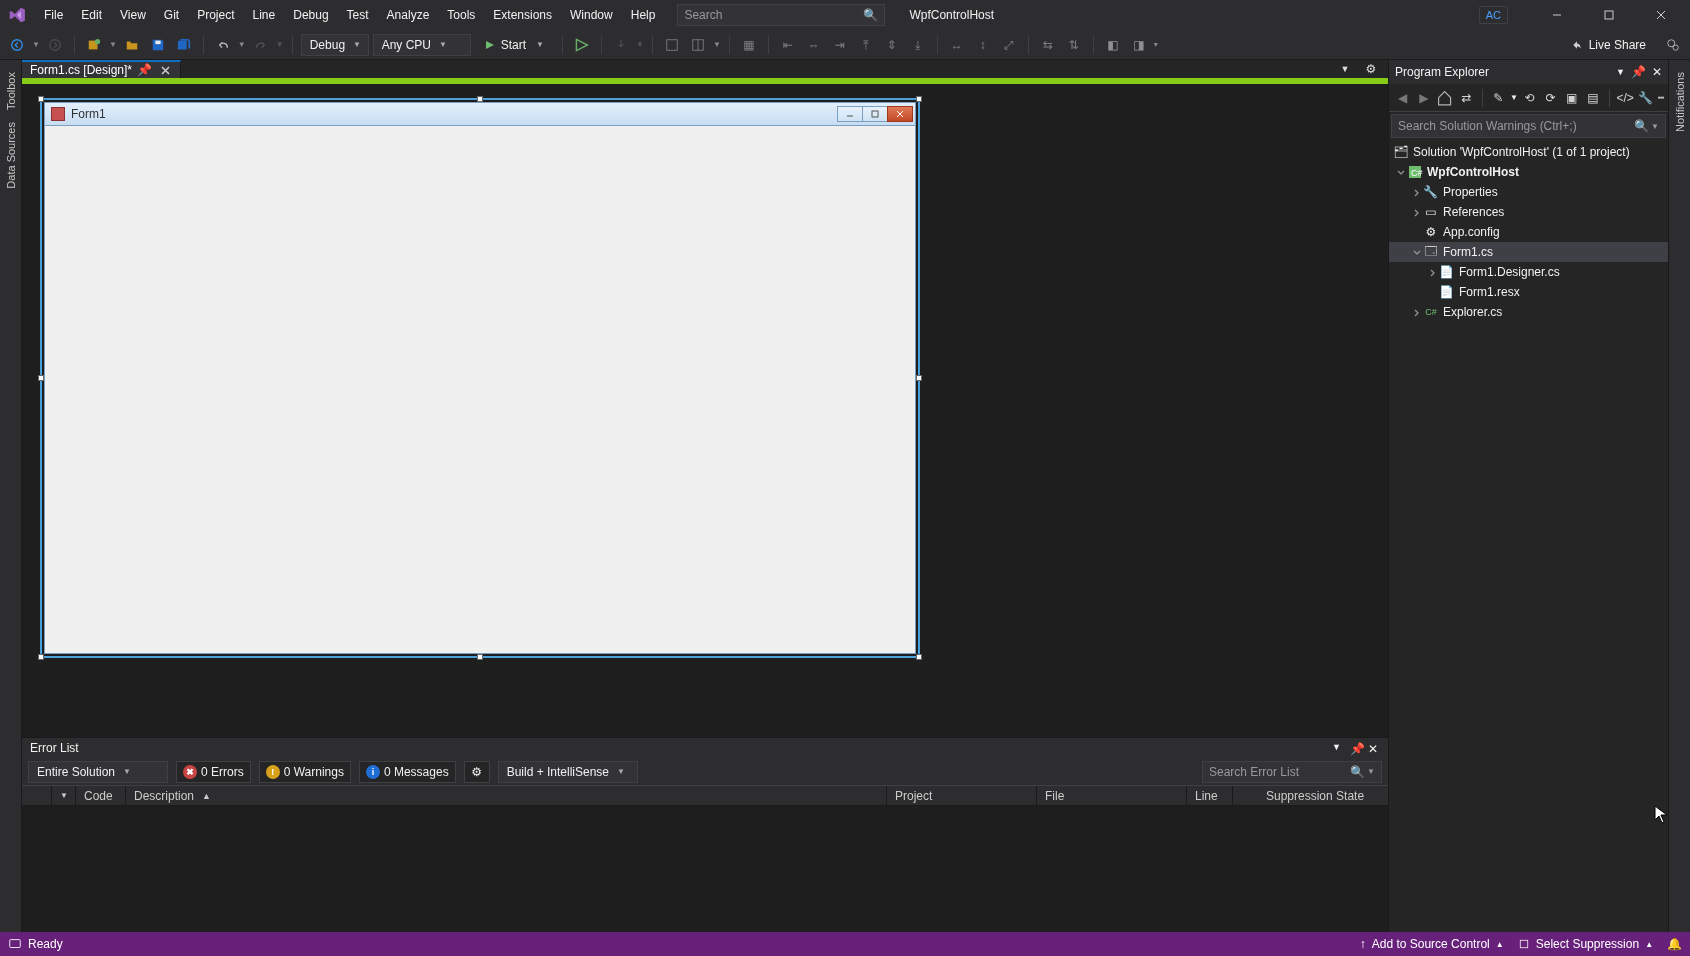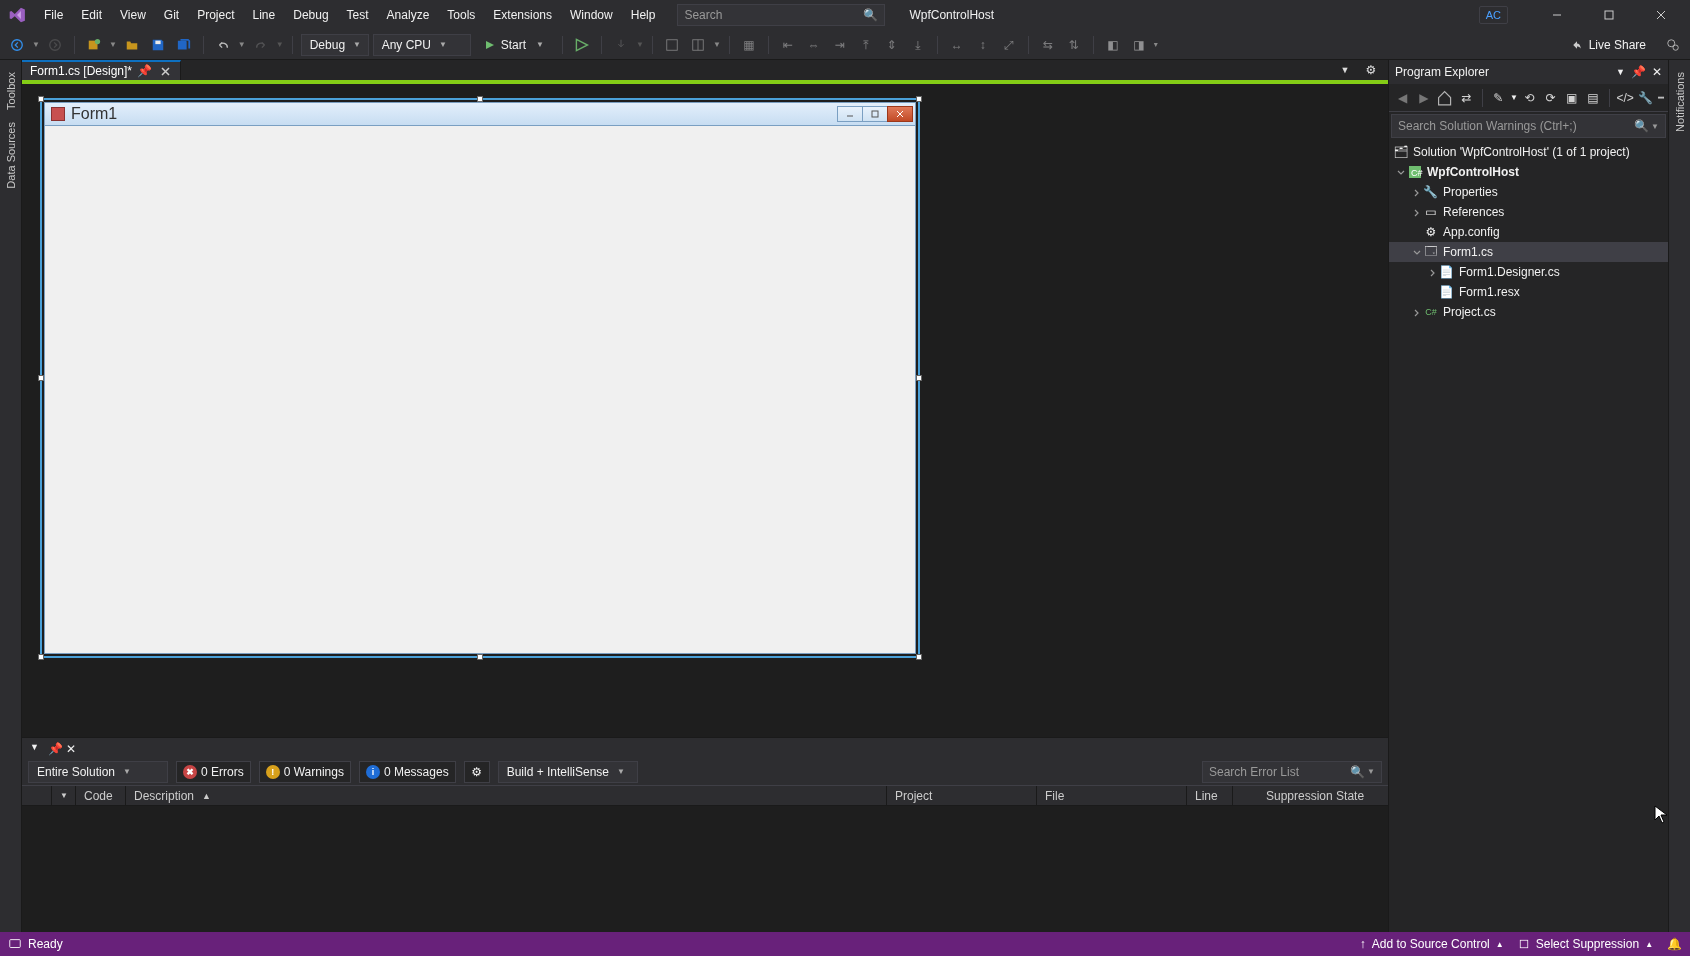--- a/index.html
+++ b/index.html
@@ -42,30 +42,30 @@
   .start-btn svg{width:10px;height:10px;fill:#6fbd6f;}
   .toolbar-right{margin-left:auto;display:flex;align-items:center;gap:8px;}
   .live-share{display:flex;align-items:center;gap:6px;padding:4px 8px;}
   
   .shell{display:flex;height:calc(100% - 60px - 24px);}
   .left-rail{width:22px;background:var(--bg3);border-right:1px solid #1a1a1a;display:flex;flex-direction:column;align-items:center;padding-top:6px;}
   .rail-text{writing-mode:vertical-rl;transform:rotate(180deg);font-size:11px;color:var(--text-dim);padding:6px 0;cursor:default;}
   .right-rail{width:22px;background:var(--bg3);border-left:1px solid #1a1a1a;display:flex;flex-direction:column;align-items:center;padding-top:6px;}
   .center{flex:1;display:flex;flex-direction:column;min-width:0;}
   
-  .doc-tabs{height:24px;background:var(--bg2);display:flex;align-items:stretch;border-bottom:4px solid #84cc16;justify-content:space-between;}
+  .doc-tabs{height:24px;background:var(--bg2);display:flex;align-items:stretch;border-bottom:6px solid #84cc16;justify-content:space-between;}
   .doc-tab{display:flex;align-items:center;gap:6px;padding:0 8px;background:#1c97ea00;position:relative;color:#ccc;border-right:1px solid #1a1a1a;background:var(--bg4);}
   .doc-tab.active{background:#1b5e8f;background:var(--bg4);border-top:2px solid #0e70c0;color:#fff;}
   .doc-tab .pin, .doc-tab .x{width:14px;height:14px;display:flex;align-items:center;justify-content:center;}
   .doc-tab .x svg{width:9px;height:9px;stroke:#ccc;stroke-width:1.5;}
   .doc-tabs-right{margin-left:auto;display:flex;align-items:center;gap:4px;padding-right:6px;}
   
   .designer{flex:1;background:#1e1e1e;padding:14px 0 0 18px;overflow:hidden;position:relative;}
   .form-wrap{position:relative;width:880px;height:560px;border:2px solid #4aa0d8;padding:2px;}
-  .form-title{height:24px;background:linear-gradient(#e3effb,#c7ddf2);border:1px solid #7a9fc2;display:flex;align-items:center;padding:0 2px 0 6px;font-size:16px;color:#333;}
+  .form-title{height:24px;background:linear-gradient(#e3effb,#c7ddf2);border:1px solid #7a9fc2;display:flex;align-items:center;padding:0 2px 0 6px;font-size:12px;color:#333;}
   .form-ico{width:14px;height:14px;background:#c75050;border:1px solid #8a3232;margin-right:6px;position:relative;}
   .winctl{margin-left:auto;display:flex;}
   .winctl .c{width:26px;height:16px;border:1px solid #7a9fc2;background:linear-gradient(#e8f2fc,#cfe2f3);display:flex;align-items:center;justify-content:center;margin-left:-1px;}
   .winctl .close{background:linear-gradient(#e07a5a,#c24a26);border-color:#9c381b;}
   .winctl svg{width:8px;height:8px;stroke:#555;stroke-width:1;fill:none;}
   .winctl .close svg{stroke:#fff;}
   .form-body{height:calc(100% - 24px);background:var(--form-body);border:1px solid #7a9fc2;border-top:none;}
   .handle{position:absolute;width:6px;height:6px;background:#fff;border:1px solid #666;}
   
   .right-pane{width:280px;background:var(--bg2);display:flex;flex-direction:column;border-left:1px solid #1a1a1a;}
@@ -343,20 +343,21 @@
                 </div>
             </div>
           </div>
           <div class="form-body"></div>
         </div>
       </div>
     </div>
 
     <div class="bottom">
       <div class="bottom-head">
+        <span class="t">Error List</span>
         <span class="sm-ico" style="font-size:9px;margin-right:6px;">▼</span>
         <span class="sm-ico" style="margin-right:6px;">📌</span>
         <span class="sm-ico">✕</span>
       </div>
       <div class="el-tb">
         <div class="combo" style="width:140px;">
             <span>Entire Solution</span>
             <span class="dd">▼</span>
           </div>
         <div class="pill err">
@@ -499,21 +500,21 @@
       </div>
       <div class="node" style="padding-left:20px;">
         <span class="exp">
             <svg>
               <path d="M3 2l3 3-3 3"></path>
             </svg>
           </span>
         <span class="nico">
             <span style="font-size:9px;color:#6fbd6f;">C#</span>
           </span>
-        <span>Project.cs</span>
+        <span>Explorer.cs</span>
       </div>
     </div>
   </div>
 
   <div class="right-rail">
     <div class="rail-text">Notifications</div>
   </div>
 </div>
 
 <div class="status">

